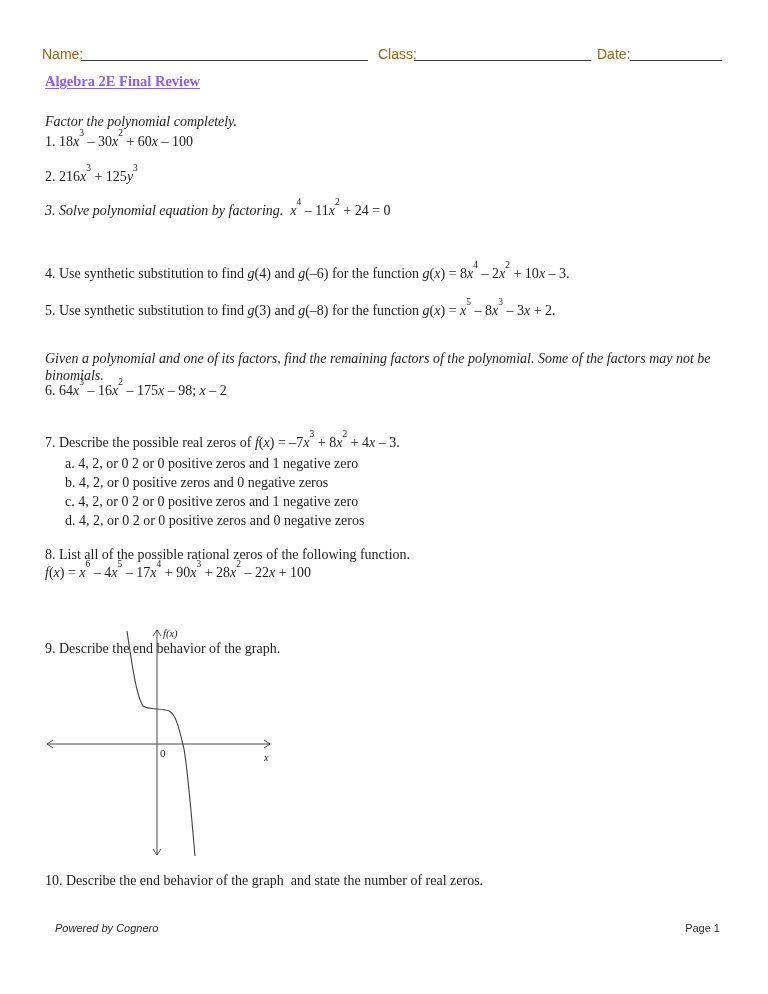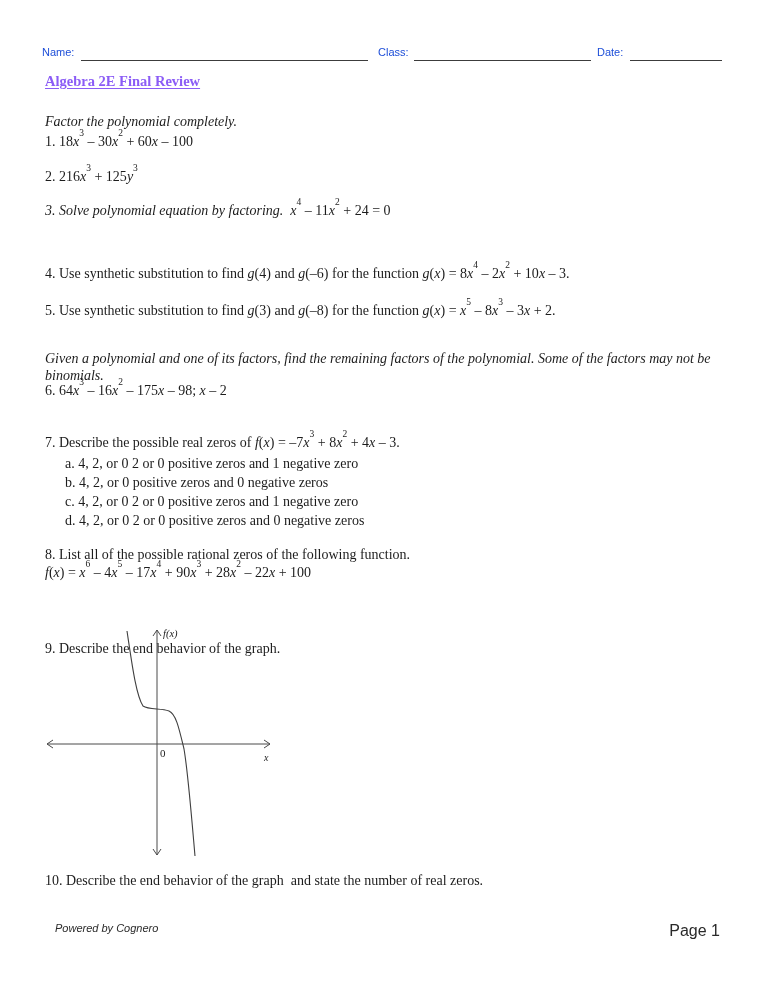--- a/index.html
+++ b/index.html
@@ -5,36 +5,36 @@
   html,body{margin:0;padding:0;}
   body{
     width:768px;height:994px;background:#ffffff;position:relative;
     font-family:"Liberation Serif", serif;color:#1c1c1c;overflow:hidden;
   }
   .abs{position:absolute;}
   .line{
     position:absolute;left:45px;font-size:14px;line-height:17px;
     white-space:pre-wrap;color:#1c1c1c;
   }
-  .hdr-label{position:absolute;top:46px;font-size:11px;color:#1d4ed8;
+  .hdr-label{position:absolute;top:46px;font-size:14px;color:#a16207;
     font-family:"Liberation Sans", sans-serif;}
   .hdr-line{position:absolute;top:47px;height:13px;
     border-bottom:1.4px solid #3c3c3c;}
   .title{
     position:absolute;left:45px;top:73px;font-size:14.5px;font-weight:bold;
     text-decoration:underline;text-underline-offset:2px;color:#8b5cf6;
   }
   .italic{font-style:italic;margin-top:13px;}
   sup{font-size:9.5px;line-height:0;position:relative;top:-0.42em;}
   i{font-style:italic;}
   .opt{left:65px;}
   .wrapbox{width:702px;}
   .footer-left{position:absolute;left:55px;top:922px;font-size:11px;
     font-style:italic;color:#2a2a2a;font-family:"Liberation Sans", sans-serif;}
-  .footer-right{position:absolute;right:48px;top:922px;font-size:16px;
+  .footer-right{position:absolute;right:48px;top:922px;font-size:11px;
     color:#2a2a2a;font-family:"Liberation Sans", sans-serif;}
   svg text{fill:#222;}
 </style>
 </head>
 <body>
 
 <span class="hdr-label" style="left:42px;">Name:</span>
 <div class="hdr-line" style="left:81px;width:287px;"></div>
 
 <span class="hdr-label" style="left:378px;">Class:</span>

